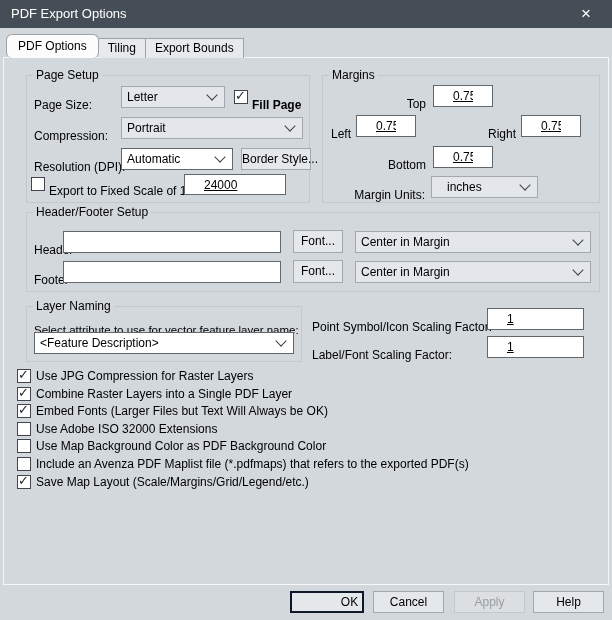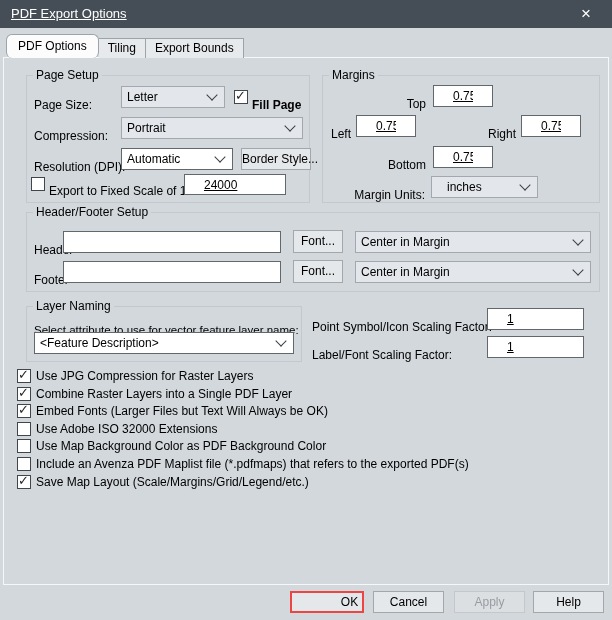--- a/index.html
+++ b/index.html
@@ -1,21 +1,21 @@
 <!DOCTYPE html>
 <html><head>
 <meta charset="utf-8">
 <style>
   html,body{margin:0;padding:0;}
   body{width:612px;height:620px;background:#d3d8dd;font-family:"Liberation Sans",sans-serif;font-size:12px;color:#000;overflow:hidden;}
   .dialog{position:relative;width:612px;height:620px;background:#d3d8dd;}
 
   
   .titlebar{position:absolute;left:0;top:0;width:612px;height:28px;background:#454e56;}
-  .title-text{position:absolute;left:11px;top:0;line-height:28px;color:#ffffff;font-size:13px;text-decoration:underline;}
+  .title-text{position:absolute;left:11px;top:0;line-height:28px;color:#ffffff;font-size:13px;}
   .close-btn{position:absolute;right:12px;top:0;width:28px;height:28px;color:#ffffff;font-size:17px;line-height:27px;text-align:center;font-weight:300;cursor:default;}
 
   
   .tabstrip{position:absolute;left:6px;top:34px;height:24px;display:flex;align-items:flex-end;z-index:3;}
   .tab{box-sizing:border-box;height:20px;line-height:18px;padding:0 9px;background:#e7eaec;border:1px solid #9ea3a8;border-bottom:none;margin-right:0;}
   .tab.active{height:24px;line-height:22px;background:#fcfcfc;padding:0 11px;position:relative;border-radius:6px;}
   .tab + .tab{border-left:none;}
 
   .tabpanel{position:absolute;left:3px;top:57px;width:606px;height:528px;box-sizing:border-box;background:#d3d8dd;border:1px solid #f5f7f8;z-index:1;}
 
@@ -29,21 +29,21 @@
   
   .tb{position:absolute;box-sizing:border-box;background:#ffffff;border:1px solid #61676c;font-family:"Liberation Sans",sans-serif;font-size:12px;padding:0 19px;color:#000;outline:none;text-decoration:underline;}
 
   
   .combo{position:absolute;box-sizing:border-box;background:#e3e7eb;border:1px solid #a2a8ad;line-height:20px;padding:0 20px 0 5px;white-space:nowrap;overflow:hidden;}
   .combo.white{background:#ffffff;border-color:#61676c;}
   .chev{position:absolute;right:8px;top:50%;width:7px;height:7px;margin-top:-6px;border-right:1.4px solid #3b4045;border-bottom:1.4px solid #3b4045;transform:rotate(45deg);}
 
   
   .btn{position:absolute;box-sizing:border-box;background:#e5e8ea;border:1px solid #a2a7ac;text-align:center;line-height:20px;font-family:"Liberation Sans",sans-serif;font-size:12px;white-space:nowrap;}
-  .btn.focused{border:2px solid #ef4444;line-height:18px;padding-left:45px;}
+  .btn.focused{border:2px solid #0f172a;line-height:18px;padding-left:45px;}
   .btn.disabled{background:#dbdfe2;border-color:#c3c8cc;color:#989da1;}
 
   
   .cb{position:absolute;box-sizing:border-box;width:14px;height:14px;background:#ffffff;border:1px solid #40464b;}
   .cb .tick{display:none;position:absolute;left:0px;top:-2px;font-size:13px;line-height:14px;color:#22272b;}
   .cb.checked .tick{display:block;}
 
   
   .opt-list{position:absolute;left:17px;top:368px;z-index:2;}
   .opt-row{position:relative;height:17.6px;}

